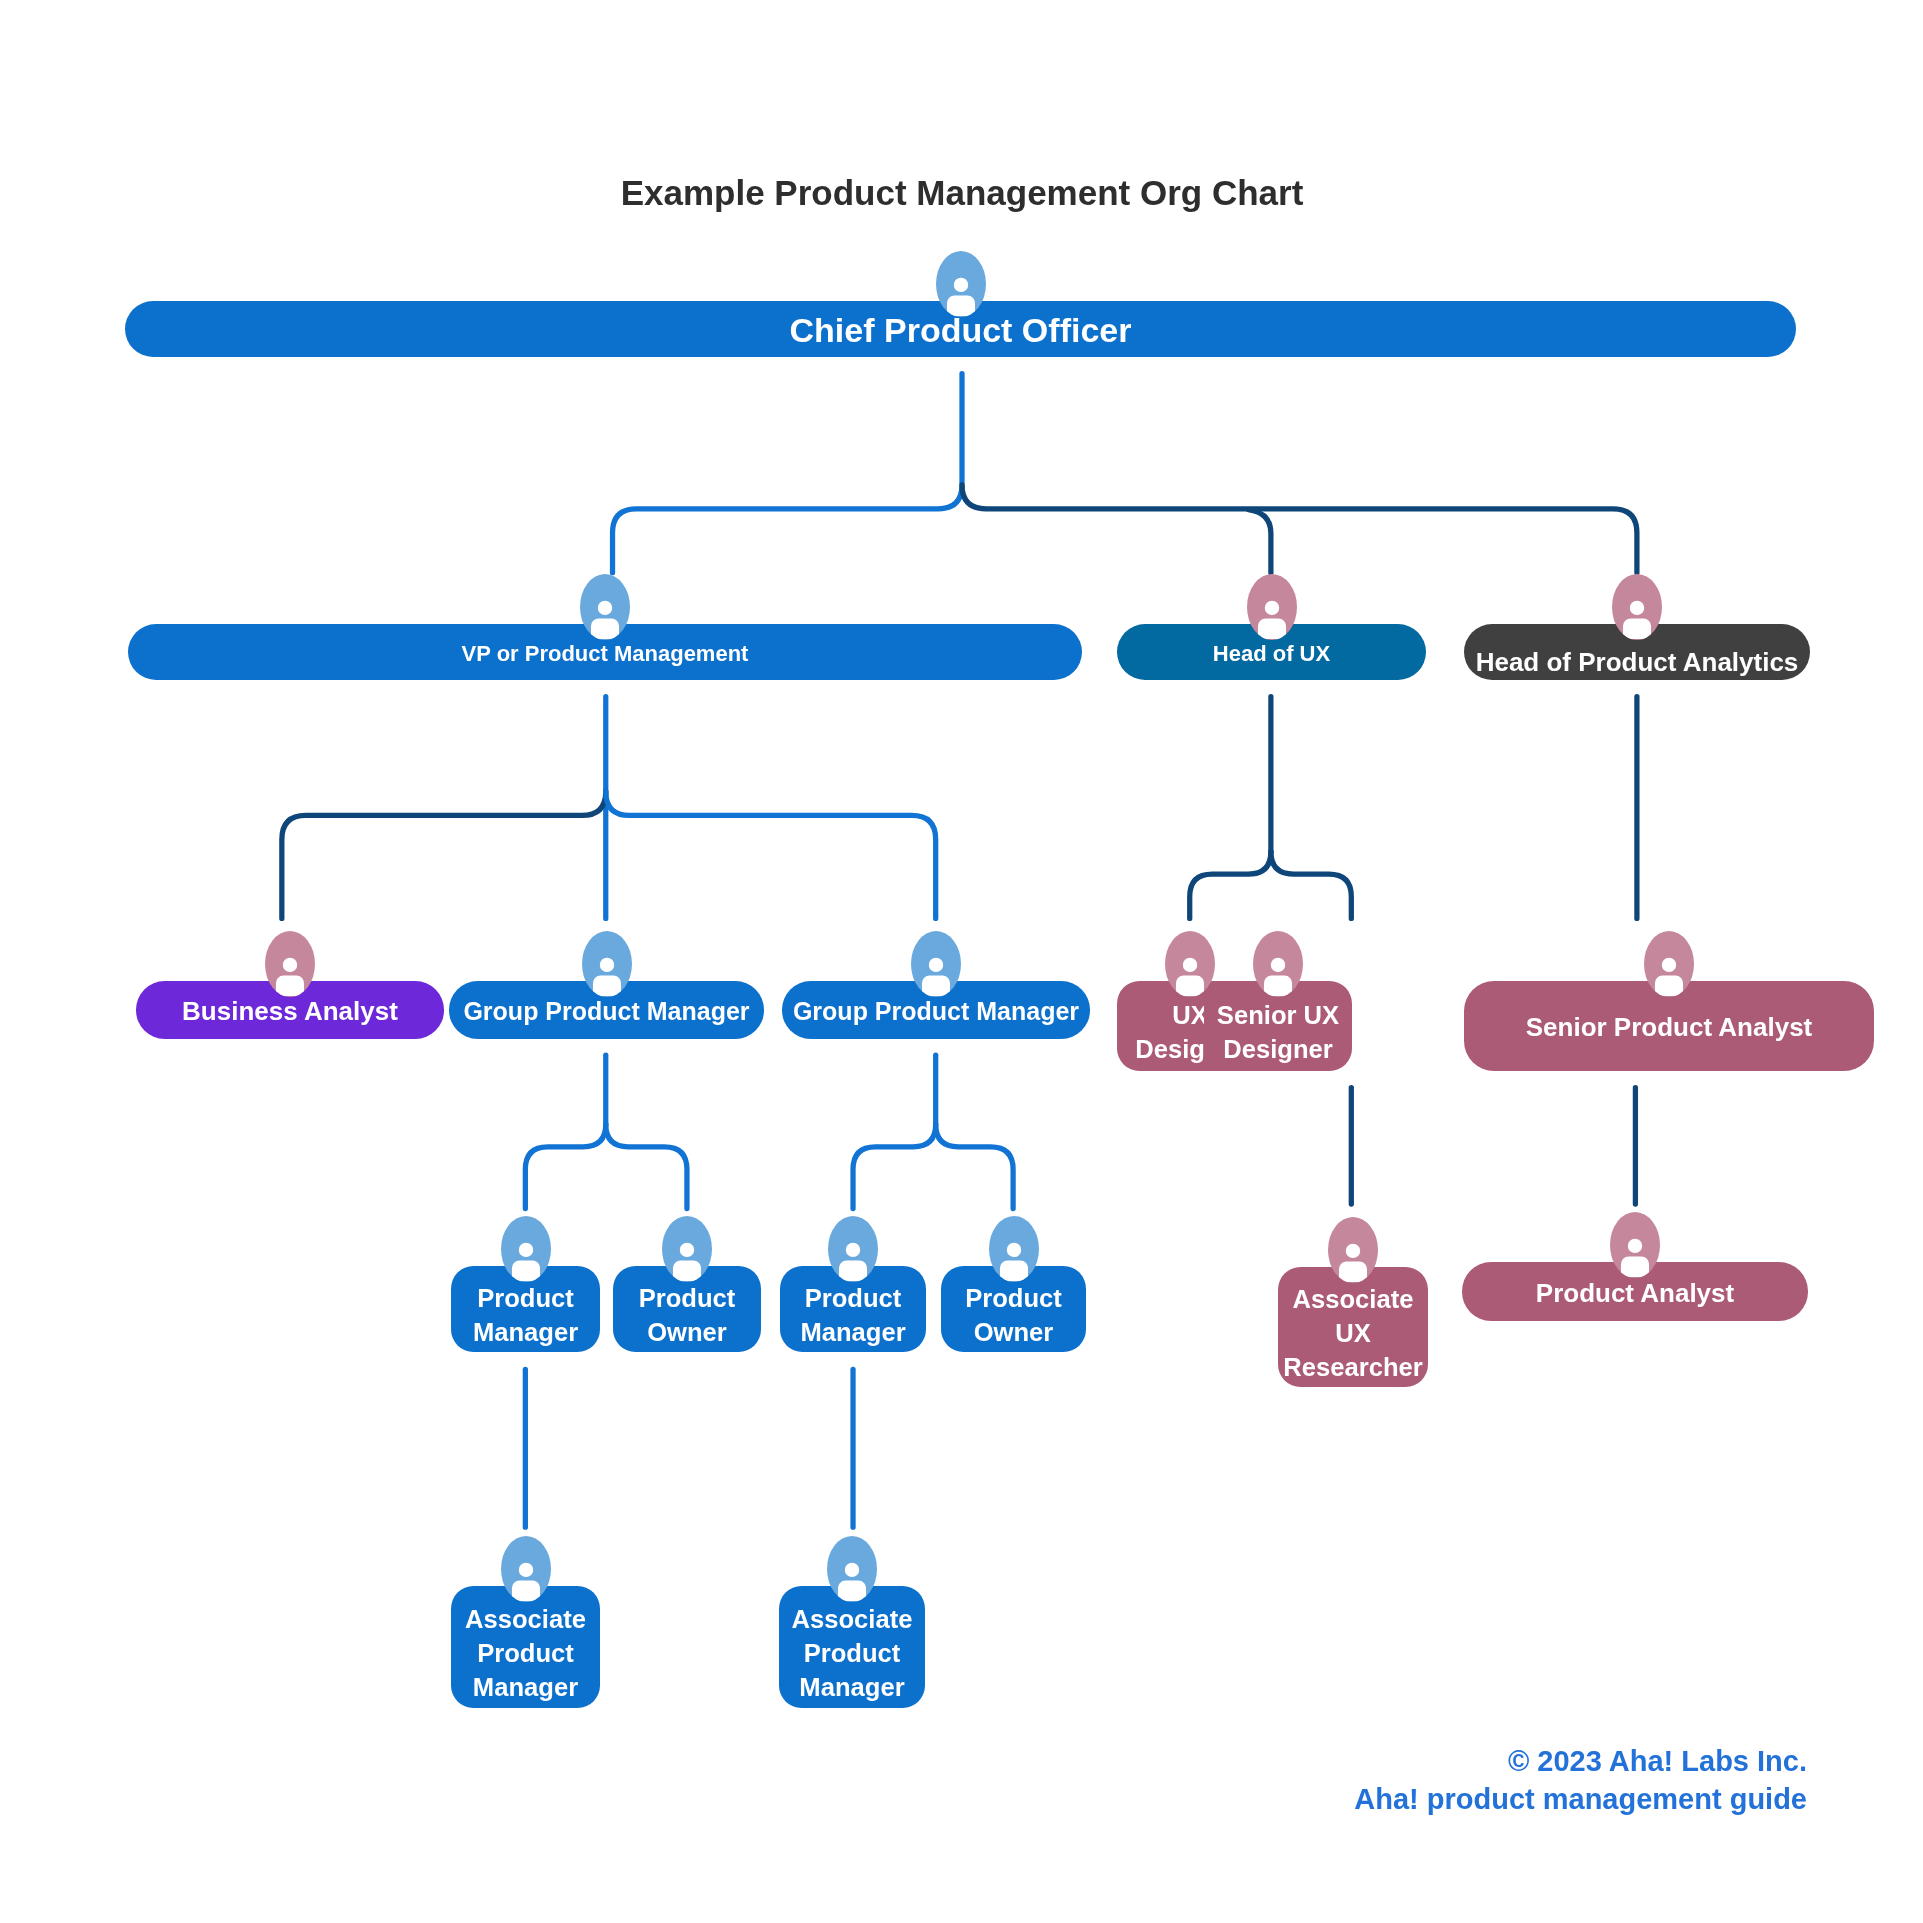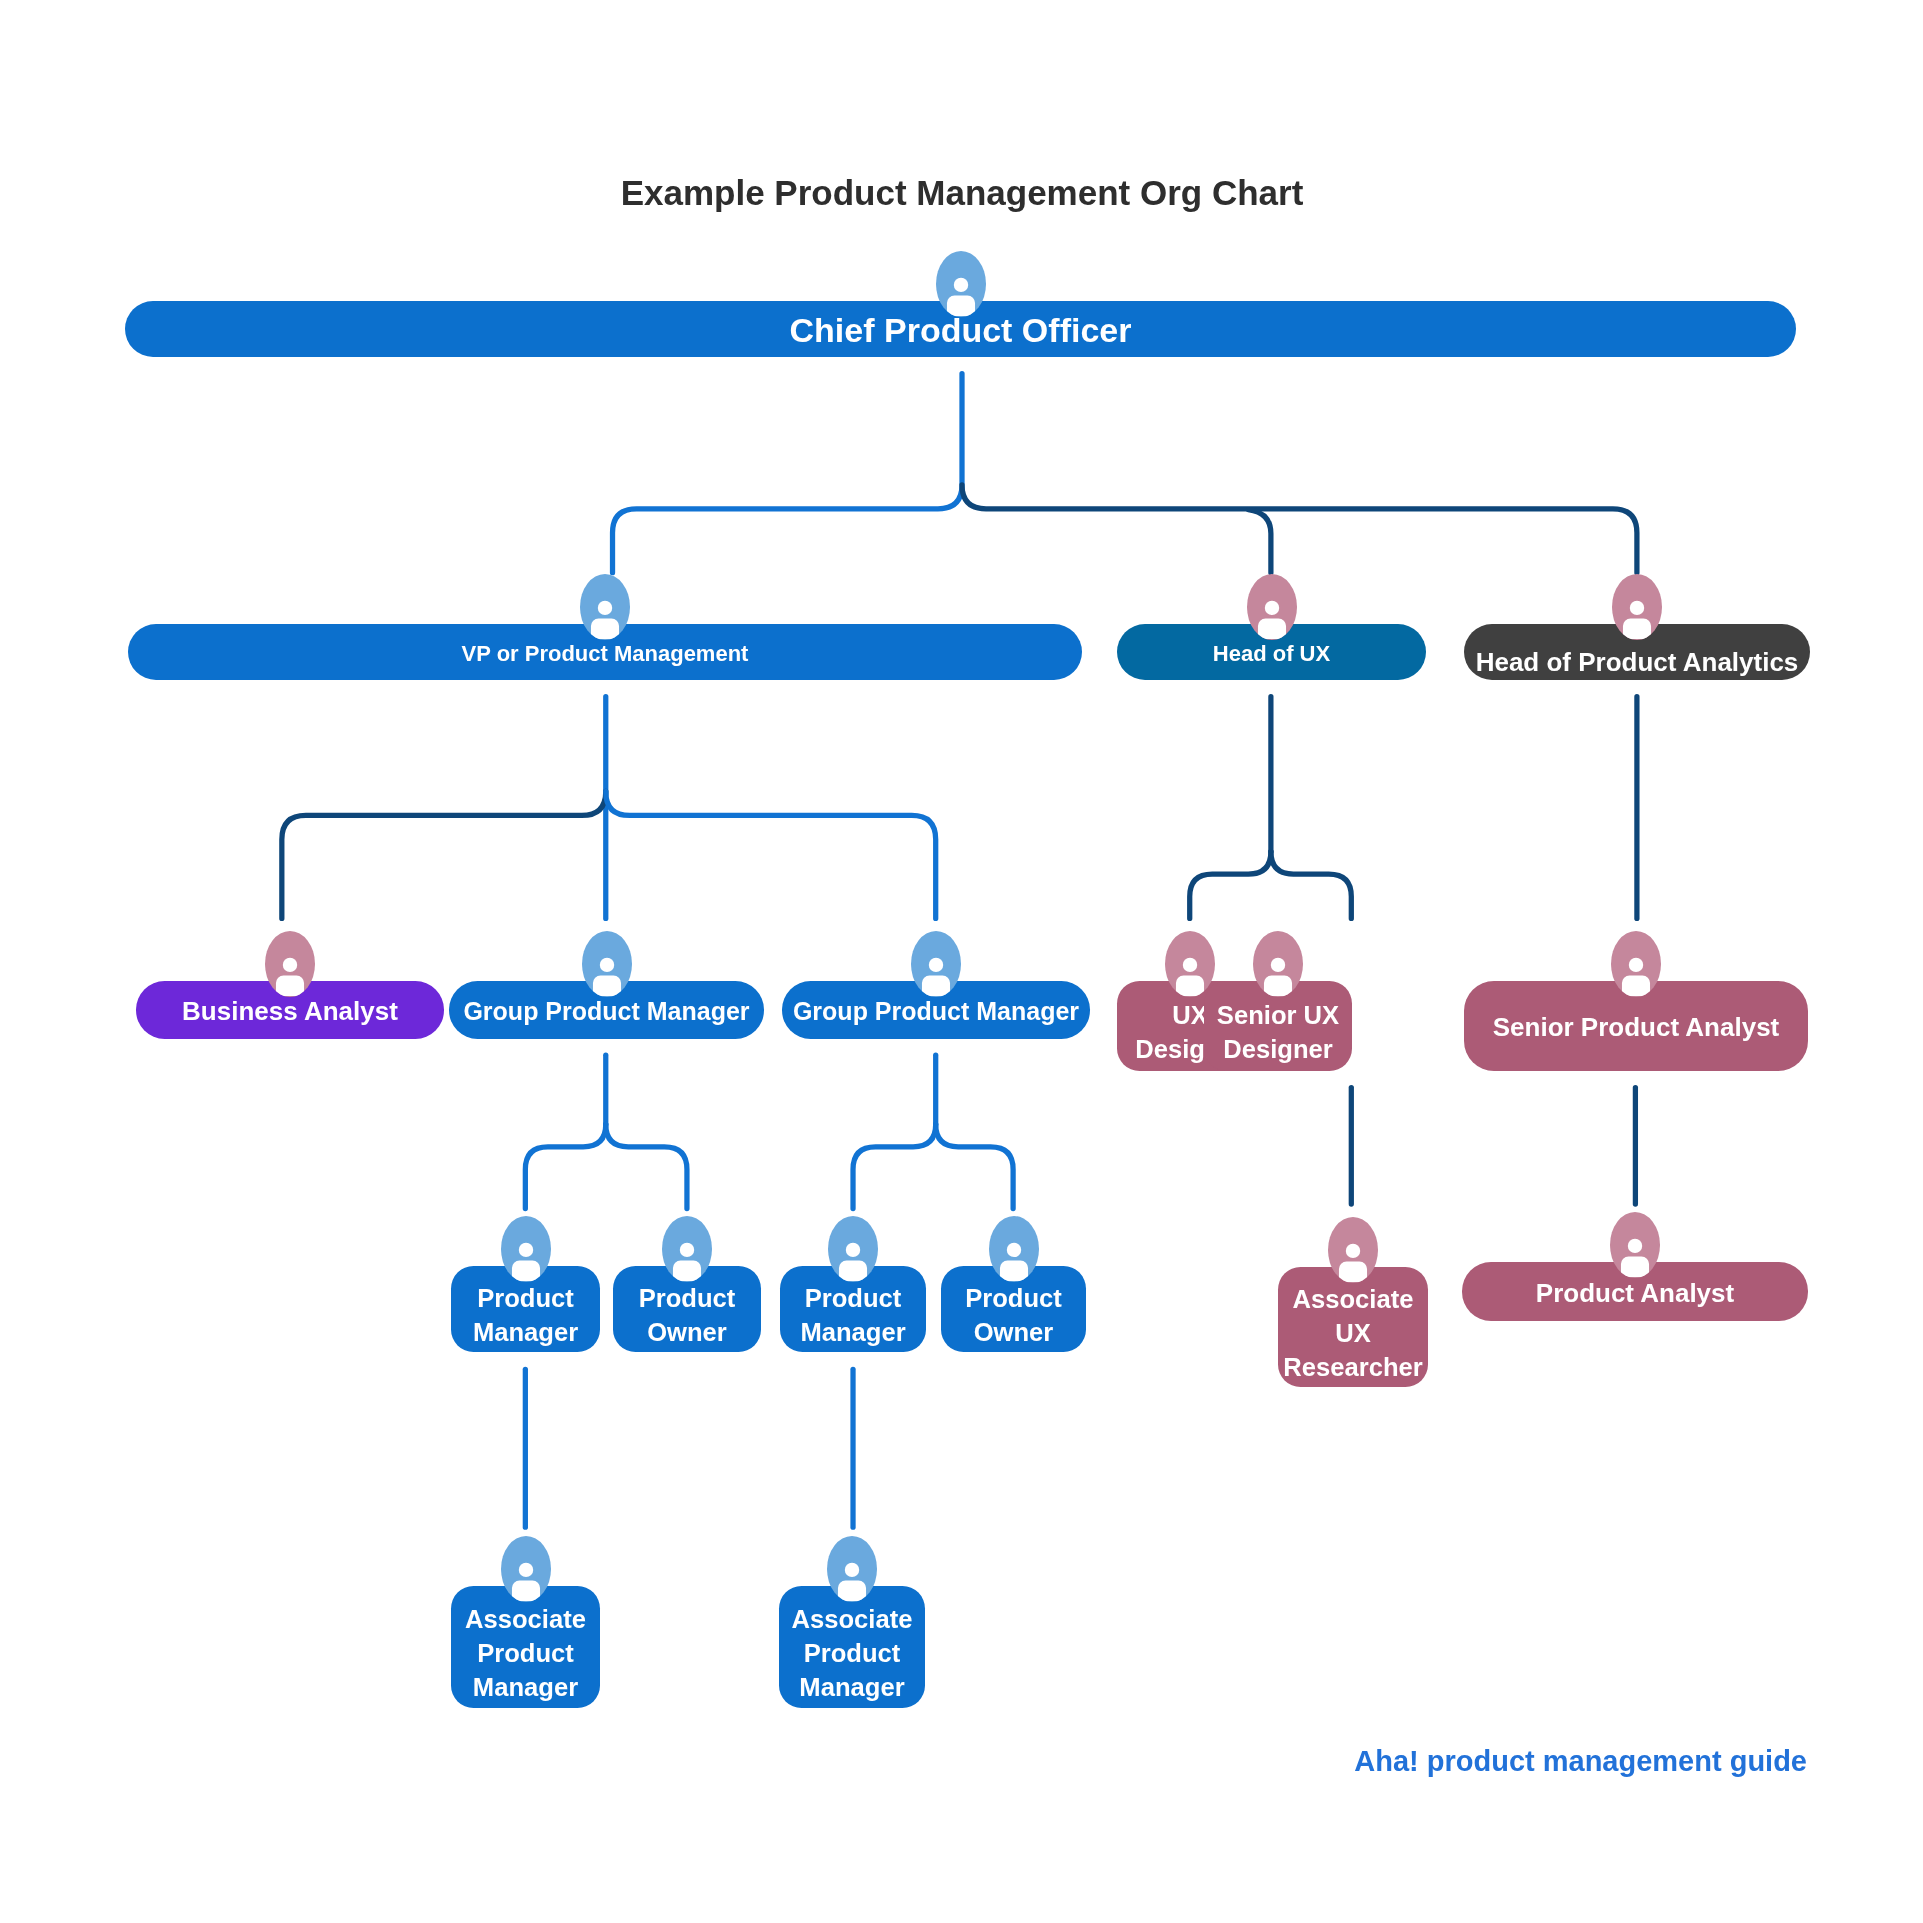--- a/index.html
+++ b/index.html
@@ -89,21 +89,21 @@
       <div class="node square" style="left: 1117px; top: 981px; width: 146px; height: 90px; border-radius: 22.5px; background: rgb(172, 91, 118); font-size: 25.6px; line-height: 34px; color: rgb(255, 255, 255);"><div class="icon" style="top: -50px; background: rgb(197, 135, 156);"><svg width="35" height="44" viewBox="0 0 46 58">
             <circle cx="23" cy="17" r="9.5" fill="#ffffff"></circle>
             <rect x="4.5" y="31" width="37" height="32" rx="10" fill="#ffffff"></rect>
           </svg></div><div class="label">UX
 Designer</div></div>
       <div class="node square" style="left: 1204px; top: 981px; width: 148px; height: 90px; border-radius: 22.5px; background: rgb(172, 91, 118); font-size: 25.6px; line-height: 34px; color: rgb(255, 255, 255);"><div class="icon" style="top: -50px; background: rgb(197, 135, 156);"><svg width="35" height="44" viewBox="0 0 46 58">
             <circle cx="23" cy="17" r="9.5" fill="#ffffff"></circle>
             <rect x="4.5" y="31" width="37" height="32" rx="10" fill="#ffffff"></rect>
           </svg></div><div class="label">Senior UX
 Designer</div></div>
-      <div class="node bar" style="left: 1464px; top: 981px; width: 344px; height: 90px; border-radius: 30px; background: rgb(172, 91, 118); font-size: 26px; line-height: 35px; color: rgb(255, 255, 255);"><div class="icon" style="top: -50px; background: rgb(197, 135, 156);"><svg width="35" height="44" viewBox="0 0 46 58">
+      <div class="node bar" style="left: 1464px; top: 981px; width: 410px; height: 90px; border-radius: 30px; background: rgb(172, 91, 118); font-size: 26px; line-height: 35px; color: rgb(255, 255, 255);"><div class="icon" style="top: -50px; background: rgb(197, 135, 156);"><svg width="35" height="44" viewBox="0 0 46 58">
             <circle cx="23" cy="17" r="9.5" fill="#ffffff"></circle>
             <rect x="4.5" y="31" width="37" height="32" rx="10" fill="#ffffff"></rect>
           </svg></div><div class="label">Senior Product Analyst</div></div>
       <div class="node square" style="left: 451px; top: 1266px; width: 149px; height: 86px; border-radius: 22.5px; background: rgb(12, 112, 205); font-size: 25.6px; line-height: 34px; color: rgb(255, 255, 255);"><div class="icon" style="top: -50px; background: rgb(106, 169, 222);"><svg width="35" height="44" viewBox="0 0 46 58">
             <circle cx="23" cy="17" r="9.5" fill="#ffffff"></circle>
             <rect x="4.5" y="31" width="37" height="32" rx="10" fill="#ffffff"></rect>
           </svg></div><div class="label">Product
 Manager</div></div>
       <div class="node square" style="left: 613px; top: 1266px; width: 148px; height: 86px; border-radius: 22.5px; background: rgb(12, 112, 205); font-size: 25.6px; line-height: 34px; color: rgb(255, 255, 255);"><div class="icon" style="top: -50px; background: rgb(106, 169, 222);"><svg width="35" height="44" viewBox="0 0 46 58">
             <circle cx="23" cy="17" r="9.5" fill="#ffffff"></circle>
@@ -138,16 +138,17 @@
 Manager</div></div>
       <div class="node square" style="left: 779px; top: 1586px; width: 146px; height: 122px; border-radius: 22.5px; background: rgb(12, 112, 205); font-size: 25.6px; line-height: 34px; color: rgb(255, 255, 255);"><div class="icon" style="top: -50px; background: rgb(106, 169, 222);"><svg width="35" height="44" viewBox="0 0 46 58">
             <circle cx="23" cy="17" r="9.5" fill="#ffffff"></circle>
             <rect x="4.5" y="31" width="37" height="32" rx="10" fill="#ffffff"></rect>
           </svg></div><div class="label">Associate
 Product
 Manager</div></div>
     </div>
 
   <div class="footer" style="color: rgb(34, 114, 217);">
+    <div>© 2023 Aha! Labs Inc.</div>
     <div>Aha! product management guide</div>
   </div>
 </div>
 
 
 </body></html>

